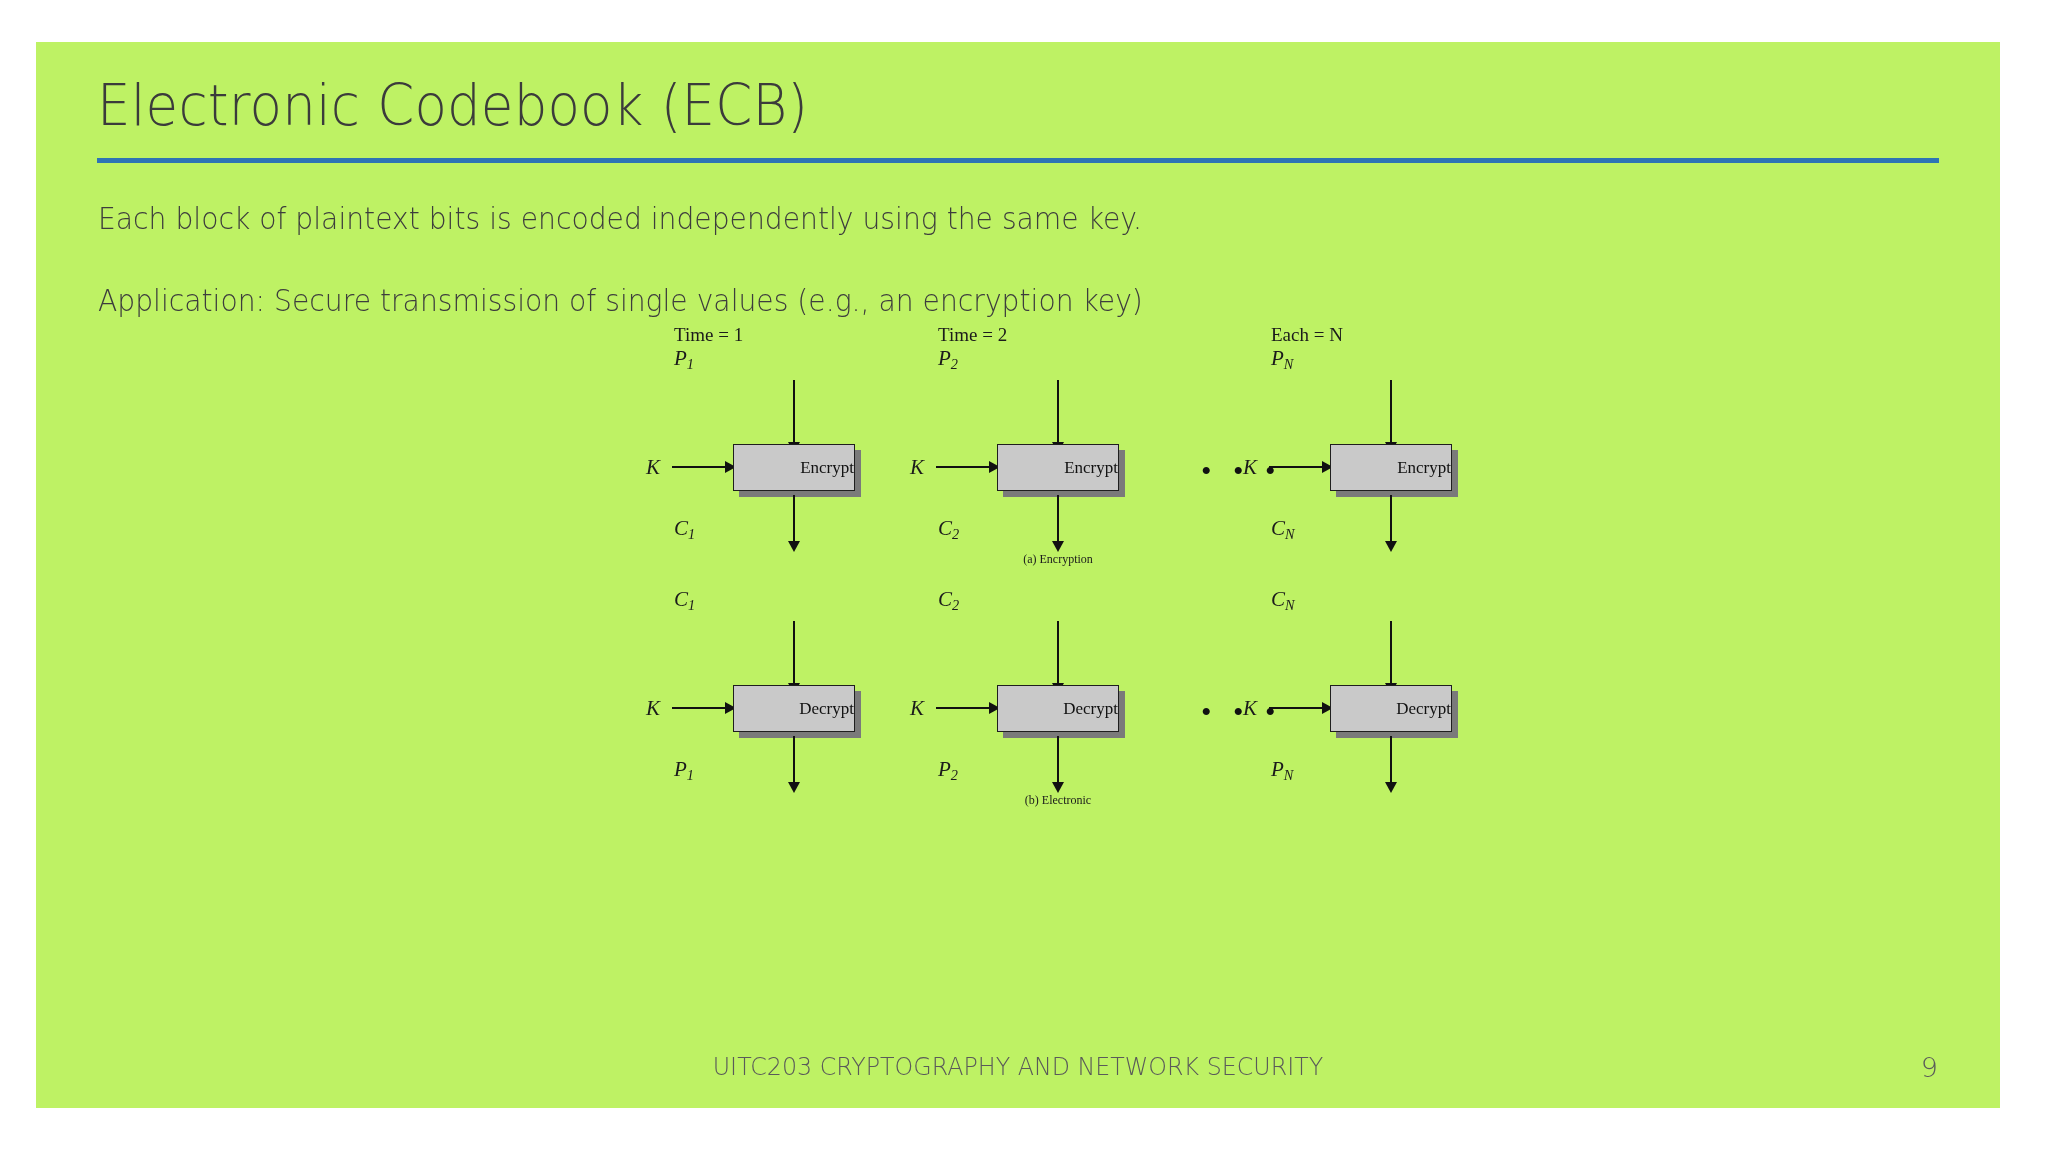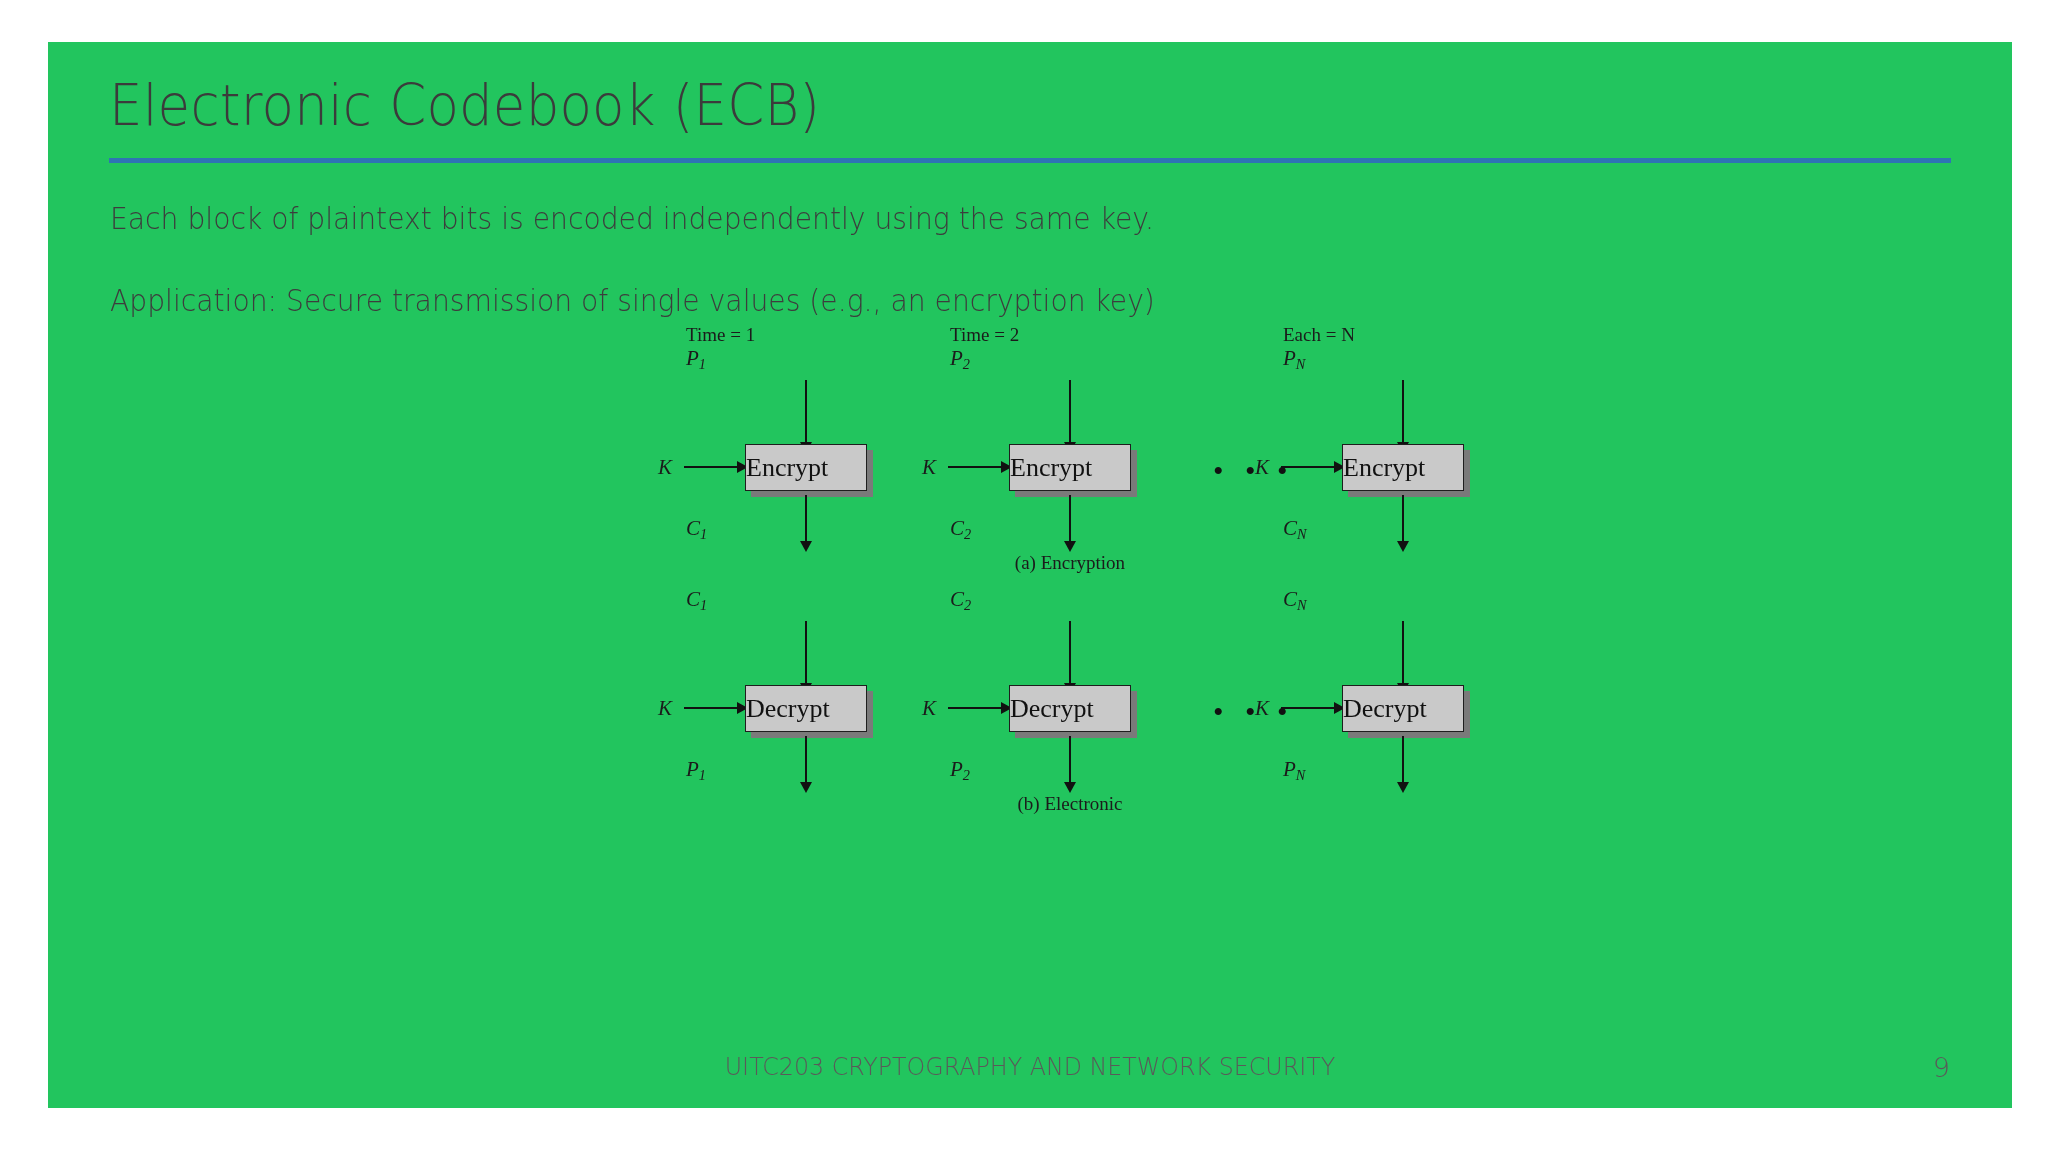--- a/index.html
+++ b/index.html
@@ -10,25 +10,25 @@
   body {
     width: 2048px;
     height: 1152px;
     overflow: hidden;
     font-family: "Liberation Sans", sans-serif;
   }
 
   
   #slide {
     position: absolute;
-    left: 48px;
+    left: 36px;
     top: 42px;
     width: 1964px;
     height: 1066px;
-    background: #22c55e;
+    background: #bef264;
   }
 
   
   #title {
     position: absolute;
     left: 61px;
     top: 30px;
     width: 1700px;
     font-family: "DejaVu Sans", sans-serif;
     font-weight: 300;
@@ -128,22 +128,22 @@
     width: 122px;
     height: 47px;
     background: #c9c9c9;
     border: 1px solid #1e1e1e;
     box-shadow: 6px 6px 0 0 #7a7a7a;
     box-sizing: border-box;
   }
   .proc-box span {
     display: block;
     width: 100%;
-    text-align: left;
-    font-size: 26px;
+    text-align: right;
+    font-size: 17px;
     line-height: 45px;
     color: #111;
   }
 
   
   .k-label {
     position: absolute;
     left: -28px;
     top: 131px;
     font-style: italic;
@@ -177,21 +177,21 @@
     font-family: "Liberation Serif", serif;
   }
   #ellipsis-top { left: 755px; top: 132px; }
   #ellipsis-bot { left: 755px; top: 132px; }
 
   
   .fig-caption {
     position: absolute;
     width: 240px;
     text-align: center;
-    font-size: 19px;
+    font-size: 12px;
     white-space: nowrap;
   }
 
   
   #footer-text {
     position: absolute;
     left: 0;
     top: 1010px;
     width: 1964px;
     text-align: center;

